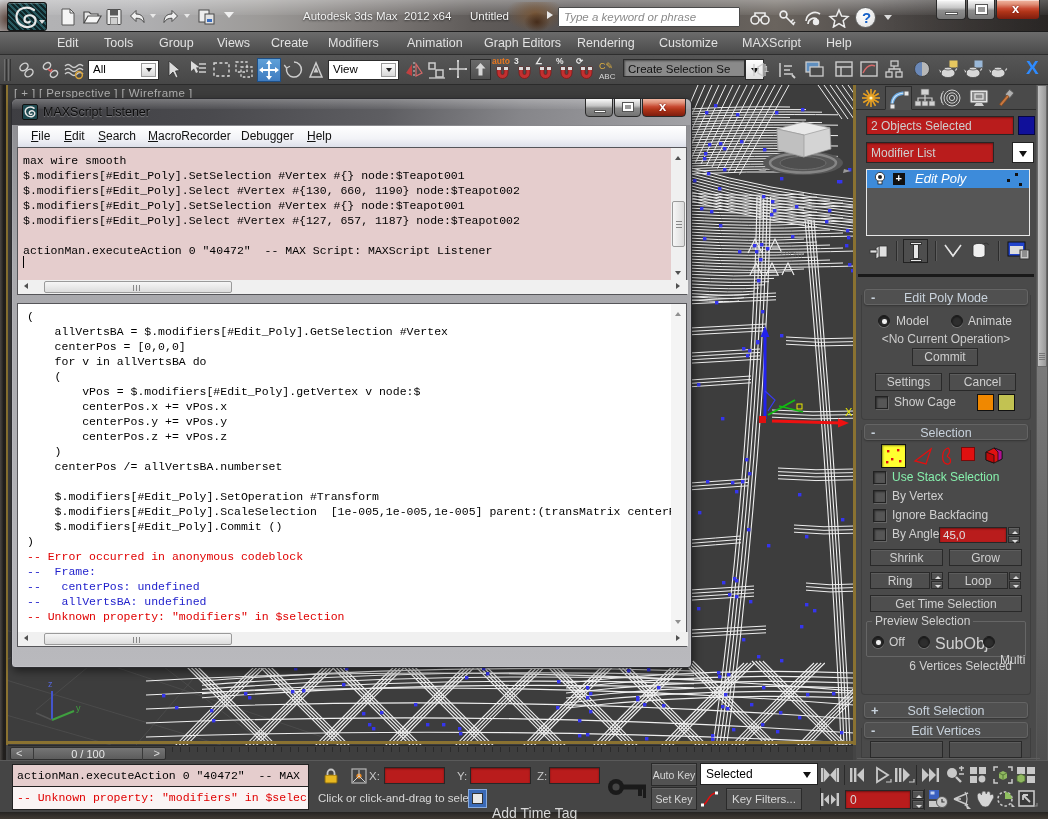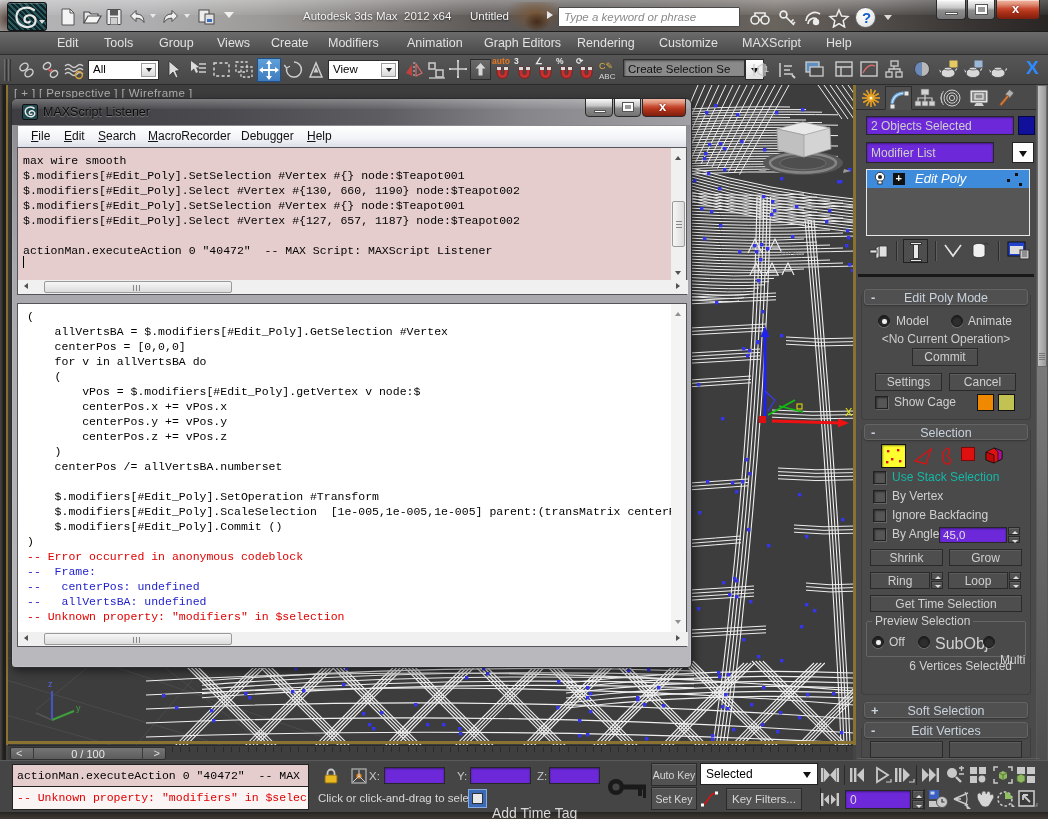--- a/index.html
+++ b/index.html
@@ -1,21 +1,21 @@
 <!DOCTYPE html>
 <html><head><meta charset="utf-8">
 <style>
 *{margin:0;padding:0;box-sizing:border-box;}
 html,body{width:1048px;height:819px;overflow:hidden;background:#444;}
 body{font-family:"Liberation Sans",sans-serif;position:relative;}
 .abs{position:absolute;}
 .mono{font-family:"Liberation Mono",monospace;font-size:11.5px;line-height:15px;white-space:pre;}
 .ui{color:#e2e2e2;font-size:12.5px;}
 .btn{background:#525252;border:1px solid #2a2a2a;box-shadow:inset 0 1px 0 rgba(255,255,255,.10);color:#d6d6d6;text-align:center;}
-.fld{background:#6d28d9;border:1px solid #272727;box-shadow:inset 0 1px 2px rgba(0,0,0,.4);}
+.fld{background:#b91c1c;border:1px solid #272727;box-shadow:inset 0 1px 2px rgba(0,0,0,.4);}
 .pbtn{background:#4e4e4e;border:1px solid #292929;box-shadow:inset 0 1px 0 rgba(255,255,255,.09);color:#cfcfcf;font-size:12px;text-align:center;}
 </style></head>
 <body>
 
 <div class="abs" style="left:0;top:0;width:1048px;height:32px;background:linear-gradient(90deg,#b4b4b6 0%,#aeaeb0 14%,#9c9a98 25%,#7e7a78 35%,#605c5a 45%,#545050 55%,#5e5a57 66%,#6a645e 74%,#504c4a 84%,#403c3a 93%,#363230 100%);overflow:hidden;">
  <div class="abs" style="left:0;top:0;width:1048px;height:15px;background:linear-gradient(180deg,rgba(255,255,255,.34),rgba(255,255,255,.06));"></div>
  <div class="abs" style="left:505px;top:2px;width:60px;height:30px;background:radial-gradient(ellipse at 50% 40%,rgba(122,84,48,.85),rgba(122,84,48,0) 70%);"></div>
  <div class="abs" style="left:524px;top:12px;width:26px;height:20px;background:radial-gradient(ellipse,rgba(66,40,22,.9),rgba(66,40,22,0) 70%);"></div>
  <div class="abs" style="left:0px;top:0px;width:26px;height:32px;background:radial-gradient(ellipse at 30% 60%,rgba(70,42,30,.8),rgba(70,42,30,0) 75%);"></div>
  <div class="abs" style="left:880px;top:0;width:170px;height:32px;background:linear-gradient(90deg,rgba(0,0,0,0),rgba(0,0,0,.25));"></div>
@@ -1063,21 +1063,21 @@
     </svg>
     <div class="abs" style="left:105px;top:362px;width:14px;height:14px;background:#e01010;border:1px solid #7a0a0a;"></div>
     <svg class="abs" style="left:126px;top:358px;" width="24" height="24">
       <g stroke="#111" stroke-width=".8">
         <path d="M4 9 L12 5 L20 8 L20 16 L12 20 L4 17 z" fill="#e01010"></path>
         <path d="M12 5 L20 8 L20 16 L16 18 L16 9 z" fill="#b01090"></path>
         <path d="M4 9 L12 12 L12 20 L4 17 z" fill="#c00808"></path>
       </g>
     </svg>
     <div class="abs" style="left:17px;top:386px;width:13px;height:13px;background:#565656;border:1px solid #222;box-shadow:inset 1px 1px 2px rgba(0,0,0,.5), 1px 1px 0 rgba(255,255,255,.15);"></div>
-    <span class="abs" style="left:36px;top:385px;font-size:12px;color:#14b8a6;">Use Stack Selection</span>
+    <span class="abs" style="left:36px;top:385px;font-size:12px;color:#86efac;">Use Stack Selection</span>
     <div class="abs" style="left:17px;top:405px;width:13px;height:13px;background:#565656;border:1px solid #222;box-shadow:inset 1px 1px 2px rgba(0,0,0,.5), 1px 1px 0 rgba(255,255,255,.15);"></div>
     <span class="abs" style="left:36px;top:404px;font-size:12px;color:#d0d0d0;">By Vertex</span>
     <div class="abs" style="left:17px;top:424px;width:13px;height:13px;background:#565656;border:1px solid #222;box-shadow:inset 1px 1px 2px rgba(0,0,0,.5), 1px 1px 0 rgba(255,255,255,.15);"></div>
     <span class="abs" style="left:36px;top:423px;font-size:12px;color:#d0d0d0;">Ignore Backfacing</span>
     <div class="abs" style="left:17px;top:443px;width:13px;height:13px;background:#565656;border:1px solid #222;box-shadow:inset 1px 1px 2px rgba(0,0,0,.5), 1px 1px 0 rgba(255,255,255,.15);"></div>
     <span class="abs" style="left:36px;top:442px;font-size:12px;color:#d0d0d0;">By Angle:</span>
     <div class="abs fld" style="left:83px;top:442px;width:68px;height:16px;">
       <span class="abs" style="left:3px;top:1px;font-size:11.5px;color:#e0e0e0;">45,0</span>
     </div>
     <div class="abs" style="left:152px;top:442px;width:12px;height:16px;">

